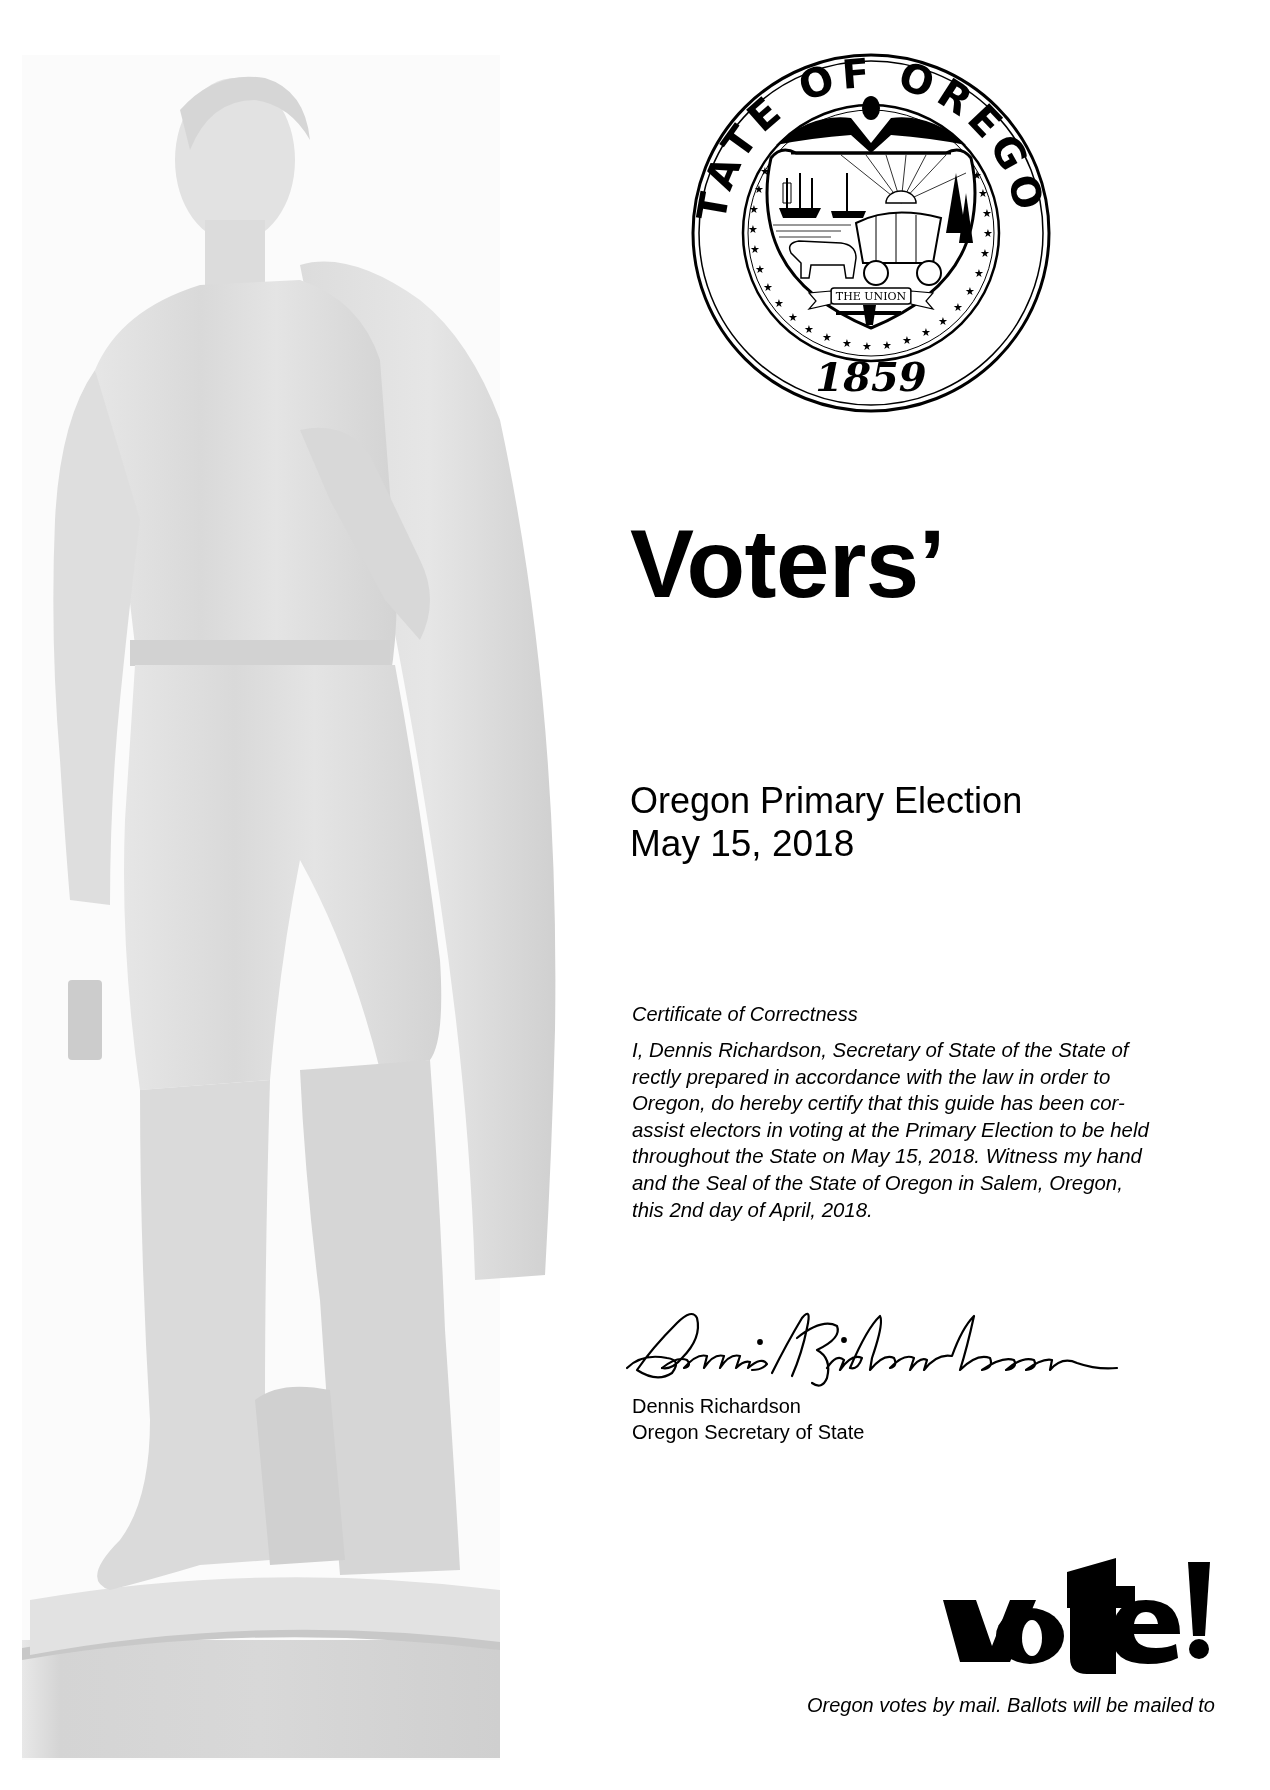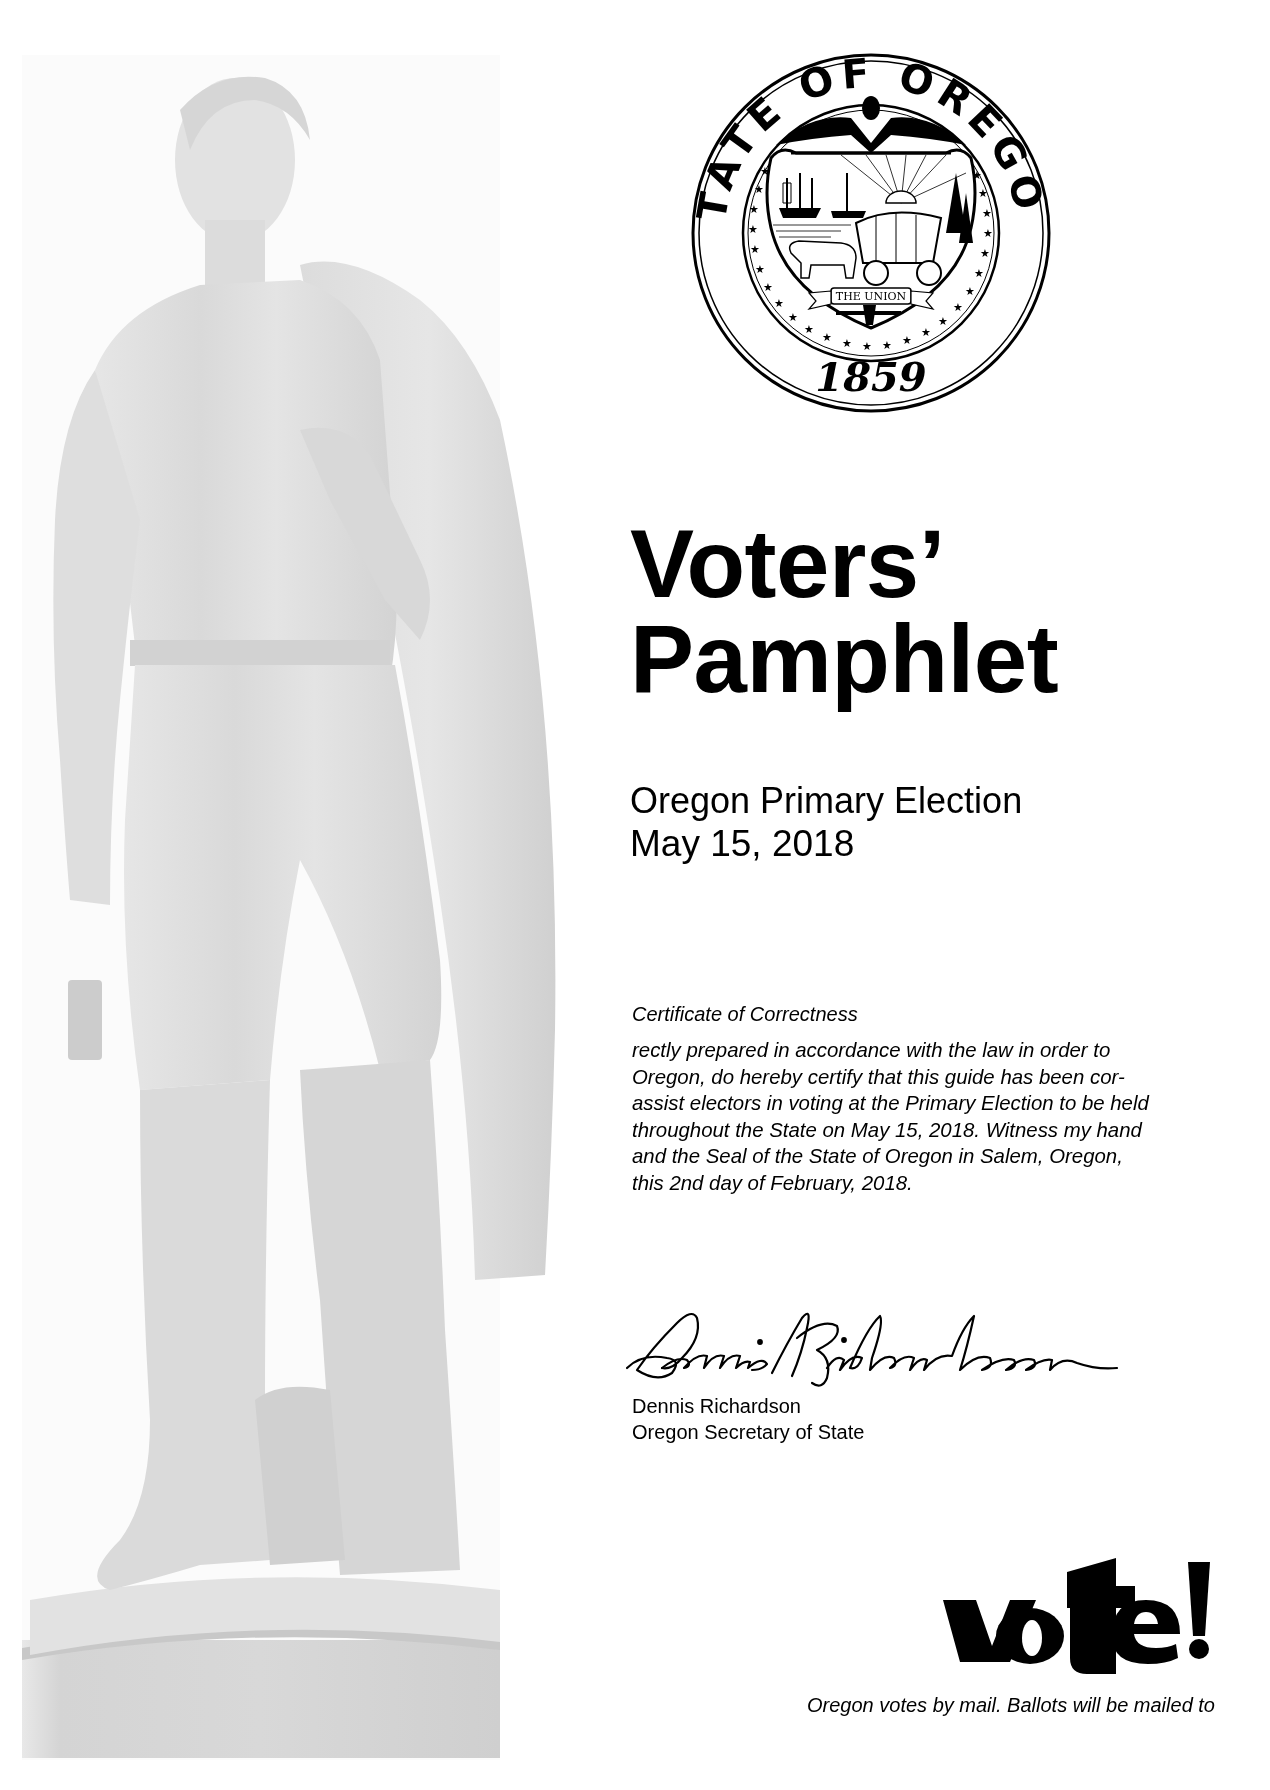--- a/index.html
+++ b/index.html
@@ -198,34 +198,34 @@
     <path d="M -40 58 L -62 60 L -55 68 L -62 76 L -40 71 Z" fill="#fff" stroke="#000" stroke-width="1.2"></path>
     <path d="M 40 58 L 62 60 L 55 68 L 62 76 L 40 71 Z" fill="#fff" stroke="#000" stroke-width="1.2"></path>
 
     <rect x="-35" y="78" width="65" height="4" fill="#000"></rect>
     <path d="M -8 72 L 5 72 L 2 92 L -5 92 Z" fill="#000"></path>
   </svg>
 </div>
 
 <h1 class="title">
   <span>Voters’</span>
-  <span>Pamphlet</span>
 </h1>
 
 <h2 class="subtitle">Oregon Primary Election</h2>
 <p class="date">May 15, 2018</p>
 
 <p class="cert-heading">Certificate of Correctness</p>
 <p class="cert-body">
+  <span>I, Dennis Richardson, Secretary of State of the State of</span>
   <span>rectly prepared in accordance with the law in order to</span>
   <span>Oregon, do hereby certify that this guide has been cor-</span>
   <span>assist electors in voting at the Primary Election to be held</span>
   <span>throughout the State on May 15, 2018. Witness my hand</span>
   <span>and the Seal of the State of Oregon in Salem, Oregon,</span>
-  <span>this 2nd day of February, 2018.</span>
+  <span>this 2nd day of April, 2018.</span>
 </p>
 
 <div class="signature">
   <svg width="500" height="92" viewBox="0 0 500 92" xmlns="http://www.w3.org/2000/svg" fill="none" stroke="#000" stroke-width="2.2" stroke-linecap="round" stroke-linejoin="round">
 
     <path d="M5 70 Q20 55 45 60 Q60 62 50 75 Q35 85 15 72 Q30 50 55 25 Q70 10 75 20 Q80 40 60 60 Q50 72 40 70"></path>
 
     <path d="M40 70 Q55 58 65 62 Q70 68 62 70 Q75 55 85 58 L82 70 Q92 55 102 58 L98 70 Q108 55 118 58 L114 70 Q122 62 128 64 L126 70 Q140 58 145 66 Q140 72 130 72"></path>
     <circle cx="138" cy="44" r="1.8" fill="#000"></circle>
 

